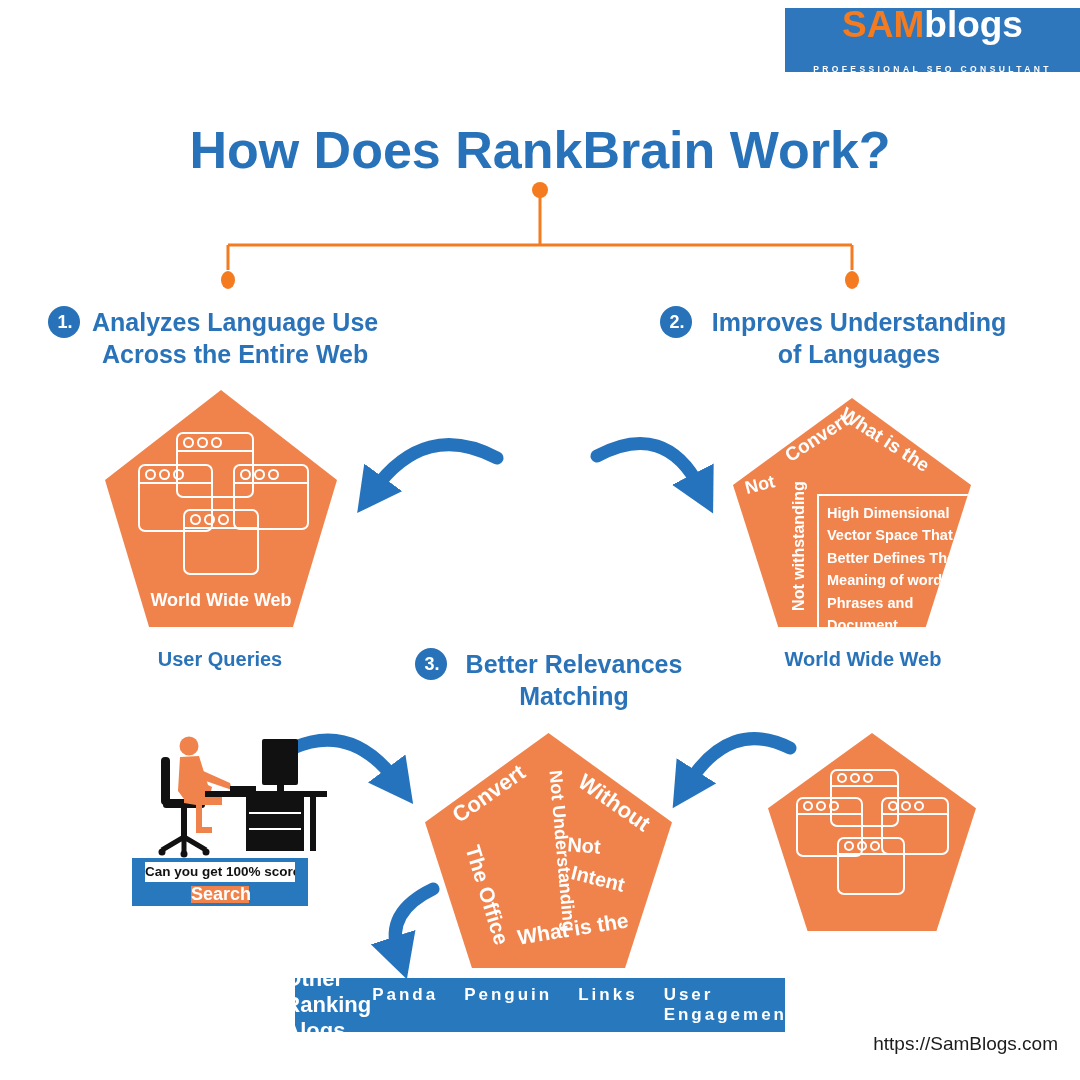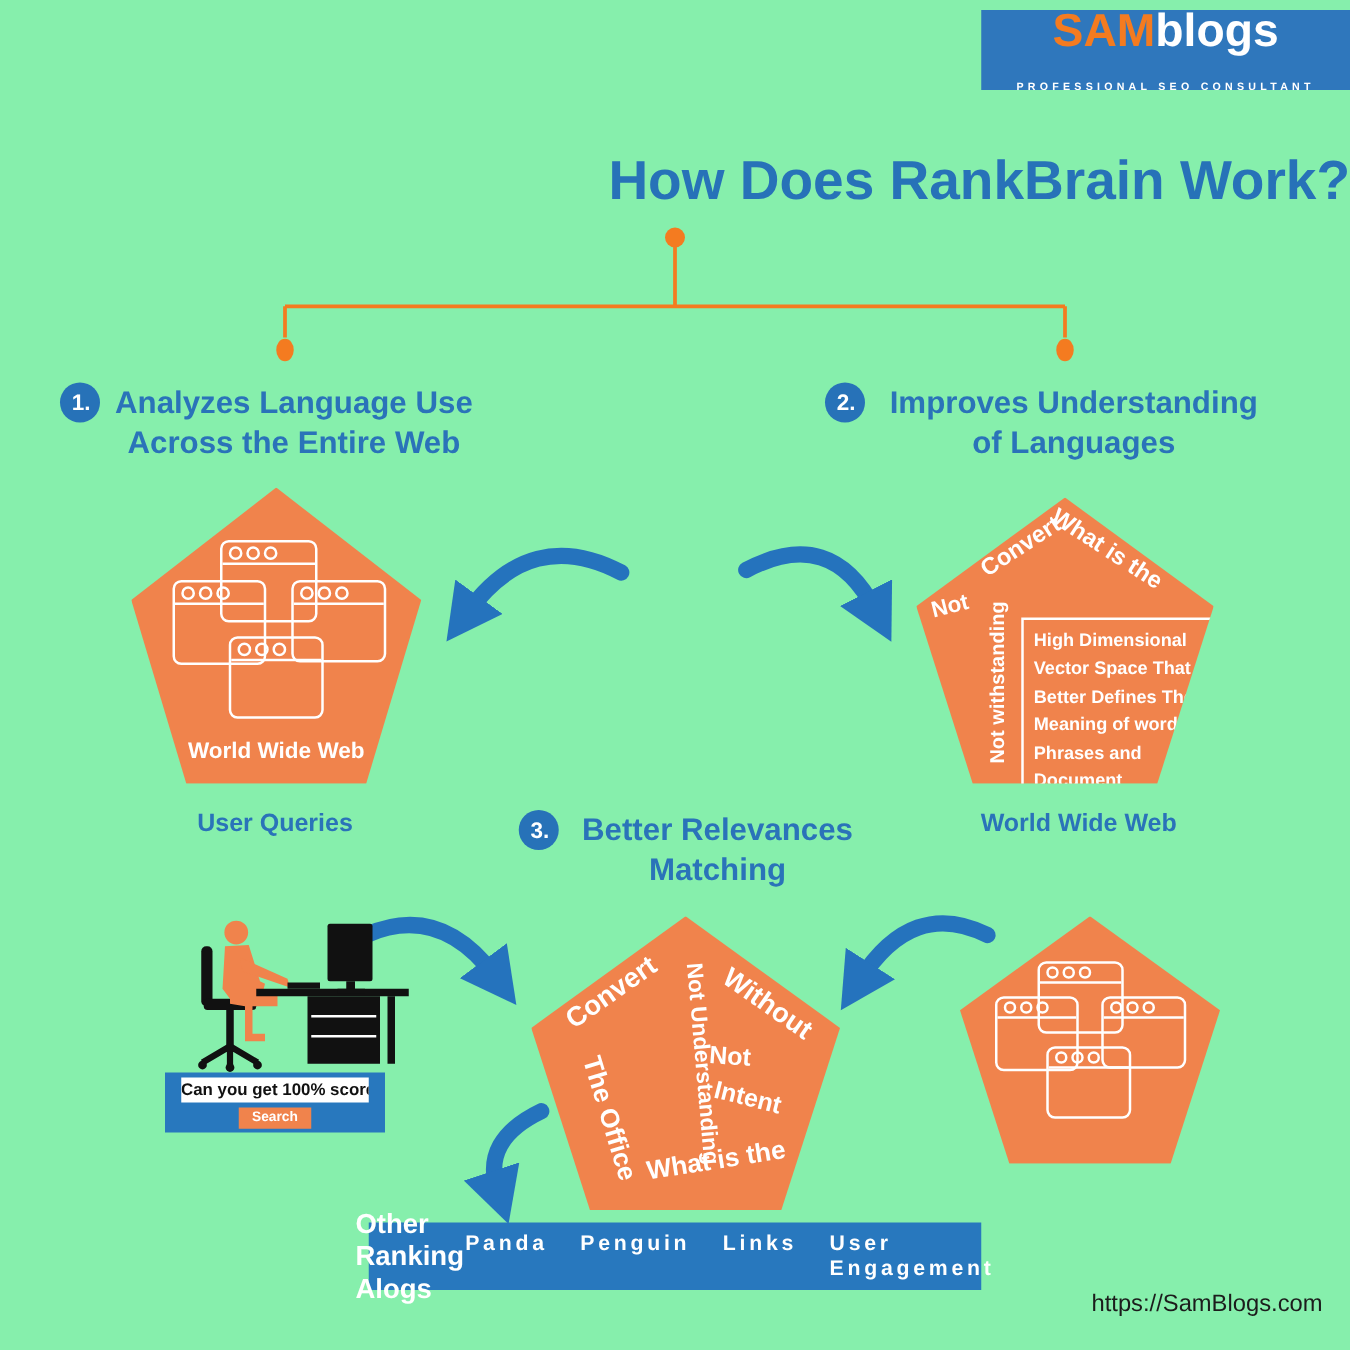--- a/index.html
+++ b/index.html
@@ -1,32 +1,32 @@
 <!DOCTYPE html>
 <html><head>
 <meta charset="utf-8">
 <style>
   html,body{margin:0;padding:0;background:#e9e9e9;}
   .stage{
     position:relative;width:1080px;height:1080px;overflow:hidden;
-    background:#86efac;font-family:"Liberation Sans",sans-serif;
+    background:#ffffff;font-family:"Liberation Sans",sans-serif;
   }
   
   .logo{
     position:absolute;left:785px;top:8px;width:295px;height:64px;
     background:#2F77BC;display:flex;flex-direction:column;align-items:center;justify-content:center;
   }
   .logo-line1{font-size:37px;font-weight:800;line-height:1;letter-spacing:0px;}
   .logo-sam{color:#F47B20;}
   .logo-blogs{color:#ffffff;}
   .logo-tag{color:#ffffff;font-size:8.5px;font-weight:700;letter-spacing:3.4px;margin-top:21px;}
   
   .title{
-    position:absolute;left:0;top:120px;width:1080px;text-align:right;
-    font-size:44px;font-weight:800;color:#2772B8;letter-spacing:0px;
+    position:absolute;left:0;top:120px;width:1080px;text-align:center;
+    font-size:52px;font-weight:800;color:#2772B8;letter-spacing:0px;
   }
   
   .overlay{position:absolute;left:0;top:0;pointer-events:none;}
   
   .step{position:absolute;display:flex;align-items:flex-start;gap:12px;}
   .badge{
     width:32px;height:32px;border-radius:50%;background:#2772B8;color:#fff;
     font-size:18px;font-weight:800;display:flex;align-items:center;justify-content:center;flex:0 0 auto;
     padding-left:2px;box-sizing:border-box;
   }
@@ -59,21 +59,21 @@
   .search-panel{
     position:absolute;left:132px;top:858px;width:176px;height:48px;background:#2878BE;
     display:flex;flex-direction:column;align-items:center;justify-content:center;gap:4px;
   }
   .search-input{
     width:150px;height:20px;background:#fff;border:none;outline:none;
     font-family:"Liberation Sans",sans-serif;font-size:13.5px;font-weight:700;color:#111;text-align:center;padding:0;
   }
   .search-btn{
     width:58px;height:17px;background:#F0834C;border:none;color:#fff;
-    font-family:"Liberation Sans",sans-serif;font-size:11px;font-weight:700;line-height:17px;padding:0;cursor:pointer;
+    font-family:"Liberation Sans",sans-serif;font-size:18px;font-weight:700;line-height:17px;padding:0;cursor:pointer;
   }
   
   .bottom-bar{
     position:absolute;left:295px;top:978px;width:490px;height:54px;background:#2878BE;
     display:flex;flex-direction:row;align-items:center;justify-content:center;gap:1px;
   }
   .bar-title{color:#fff;font-size:22px;font-weight:800;}
   .bar-items{display:flex;gap:26px;color:#fff;font-size:17px;font-weight:700;letter-spacing:3px;}
   .footer-url{
     position:absolute;right:22px;top:1033px;color:#1c1c1c;font-size:19px;

